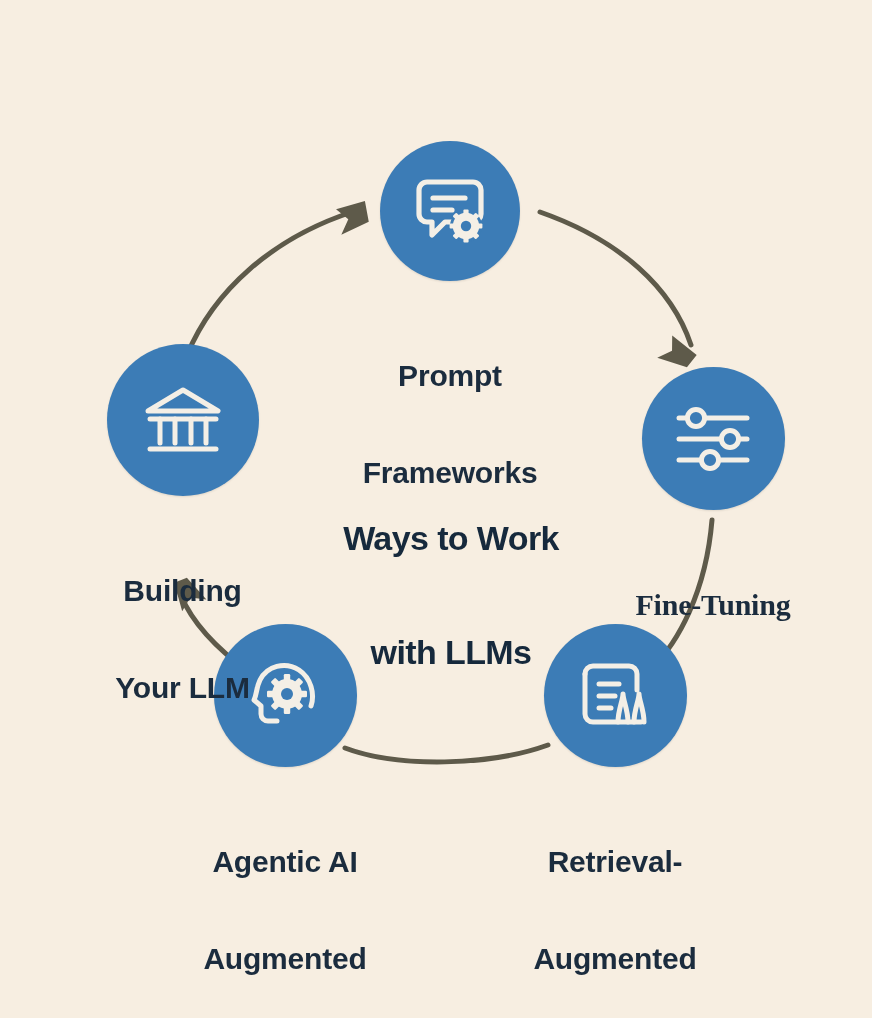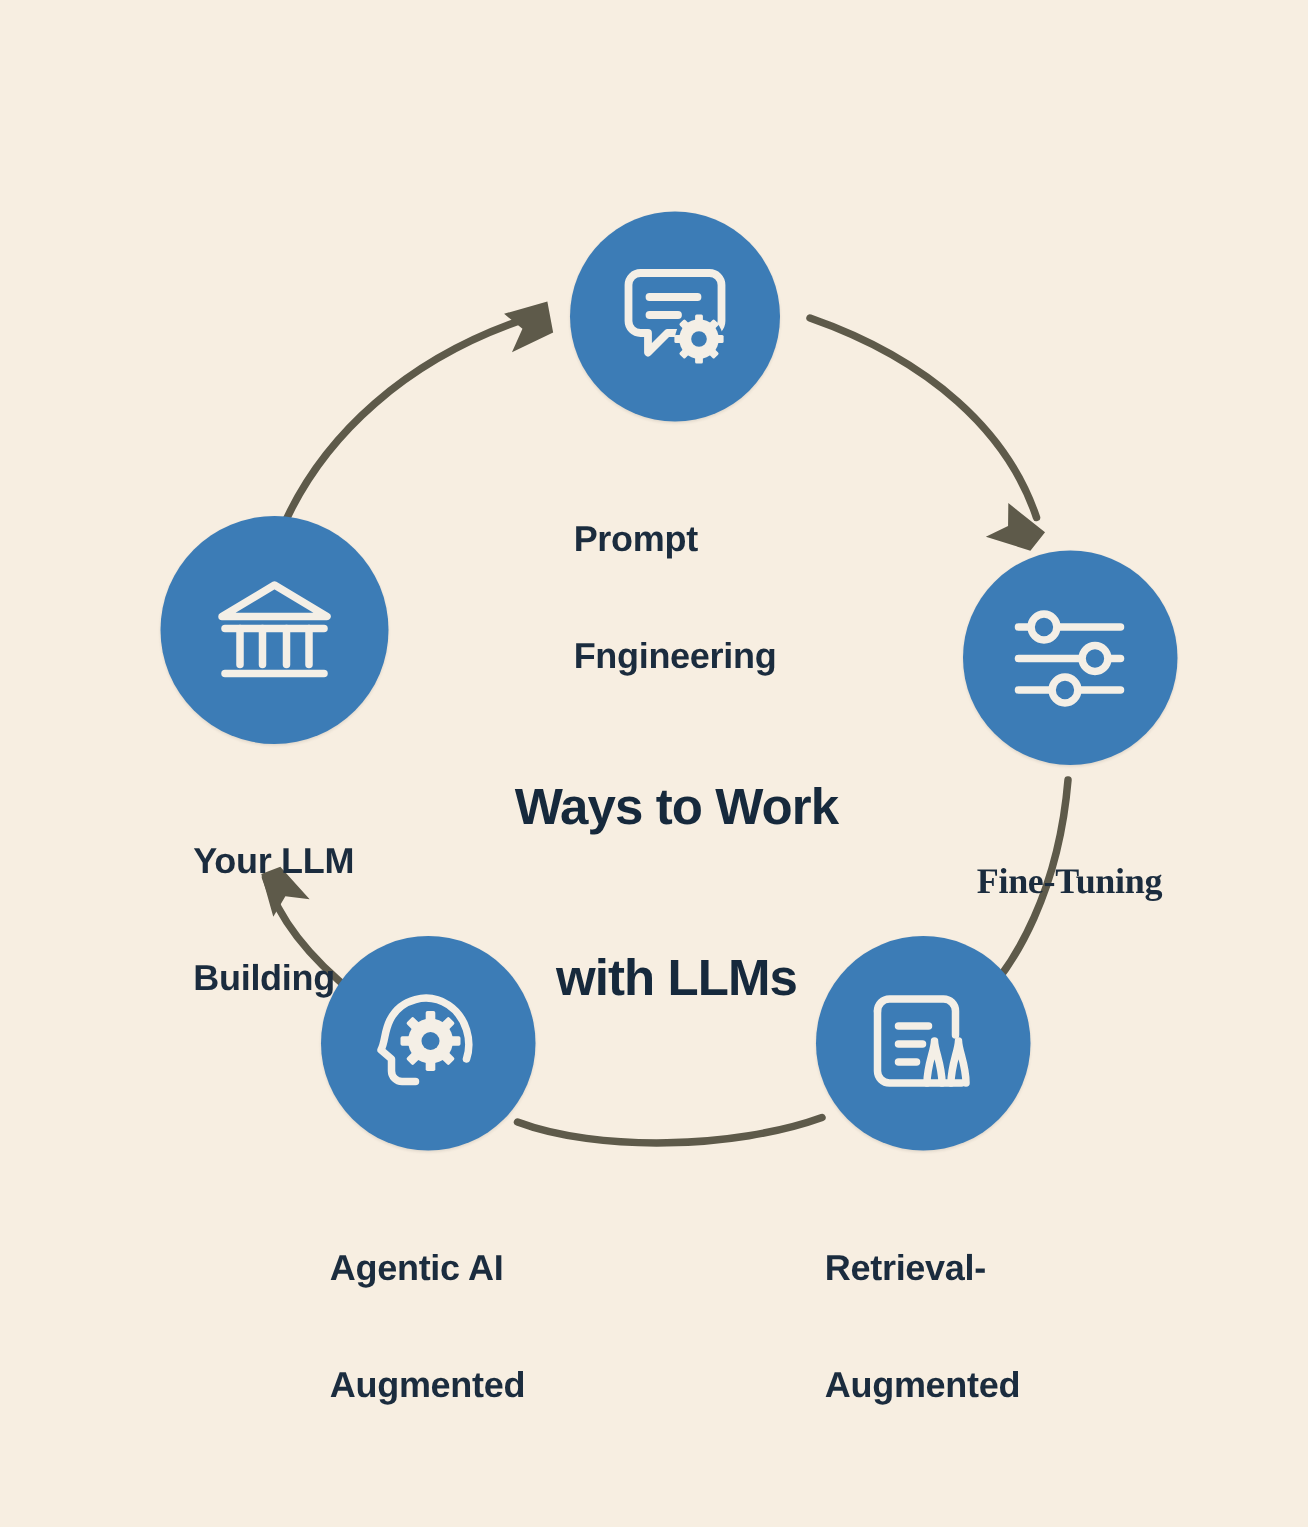--- a/index.html
+++ b/index.html
@@ -41,24 +41,24 @@
     align-items: center;
     justify-content: center;
     box-shadow: 0 1px 2px rgba(60,50,40,0.12);
   }
   .icon-svg {
     display: block;
   }
   .node-label {
     margin-top: 14px;
     color: #1b2c3e;
-    font-size: 24px;
+    font-size: 30px;
     font-weight: 700;
     line-height: 1.08;
-    text-align: left;
+    text-align: center;
     letter-spacing: -0.2px;
     white-space: pre;
   }
   .center-title {
     position: absolute;
     left: 286px;
     top: 443px;
     width: 330px;
     text-align: center;
     color: #16293c;
@@ -137,21 +137,21 @@
             <rect x="-2.6" y="10.4" width="5.2" height="6" rx="1" transform="rotate(45)"></rect>
             <rect x="-16.4" y="-2.6" width="6" height="5.2" rx="1" transform="rotate(45)"></rect>
             <rect x="10.4" y="-2.6" width="6" height="5.2" rx="1" transform="rotate(45)"></rect>
           </g>
           <circle cx="0" cy="0" r="5.2" fill="#3c7cb6"></circle>
         </g>
       </svg>
     </div>
     <div class="node-label">
       <div>Prompt</div>
-      <div>Fngineering</div>
+      <div>Frameworks</div>
     </div>
   </div>
 
   <div class="node" id="node-finetune">
     <div class="circle">
       <svg class="icon-svg" width="80" height="80" viewBox="0 0 80 80" xmlns="http://www.w3.org/2000/svg">
         <g stroke="#f4efe6" stroke-width="5" stroke-linecap="round" fill="none">
           <line x1="6" y1="19" x2="74" y2="19"></line>
           <line x1="6" y1="40" x2="74" y2="40"></line>
           <line x1="6" y1="61" x2="74" y2="61"></line>
@@ -225,18 +225,18 @@
           <line x1="10" y1="42" x2="76" y2="42"></line>
           <line x1="20" y1="42" x2="20" y2="66"></line>
           <line x1="35" y1="42" x2="35" y2="66"></line>
           <line x1="51" y1="42" x2="51" y2="66"></line>
           <line x1="66" y1="42" x2="66" y2="66"></line>
           <line x1="10" y1="72" x2="76" y2="72"></line>
         </g>
       </svg>
     </div>
     <div class="node-label">
+      <div>Building</div>
       <div>Your LLM</div>
-      <div>Building</div>
     </div>
   </div>
 
 </div>
 
 </body></html>

